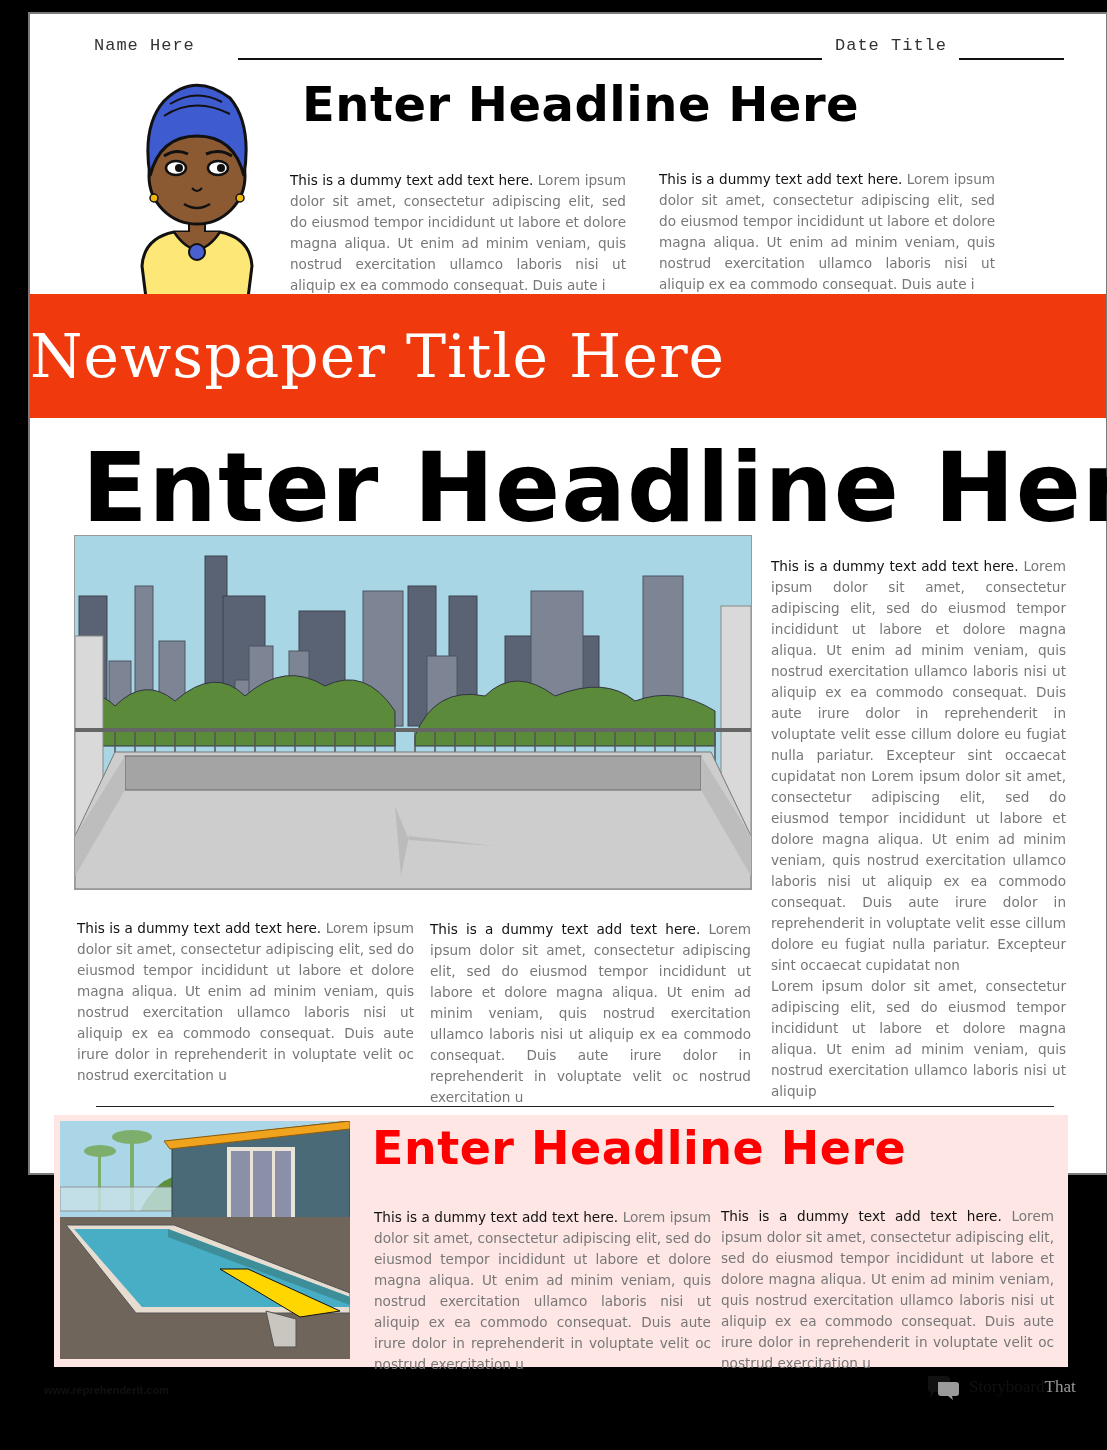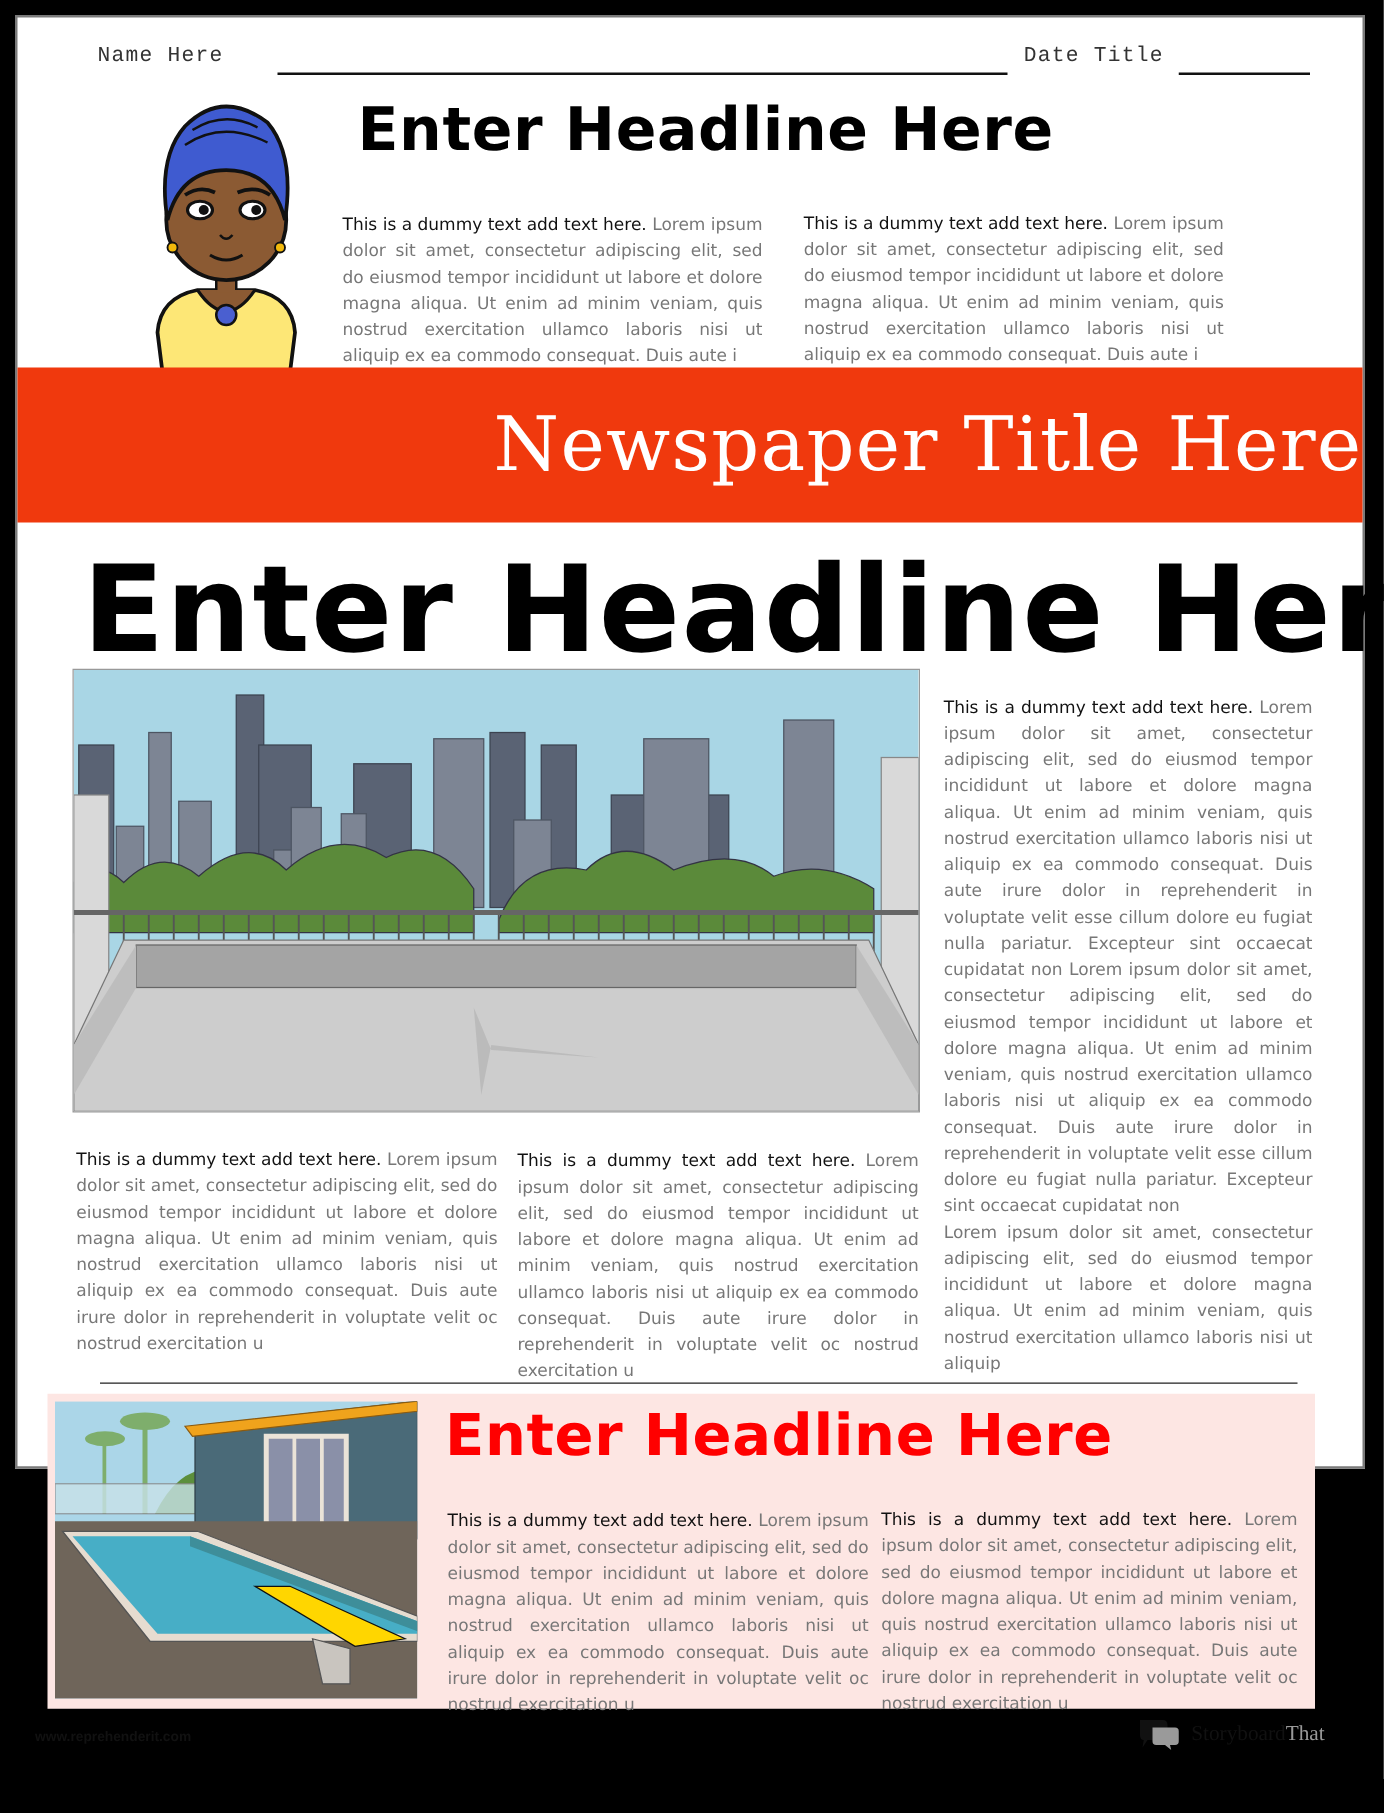--- a/index.html
+++ b/index.html
@@ -1,25 +1,25 @@
 <!DOCTYPE html>
 <html><head>
 <meta charset="utf-8">
 <style>
   html, body { margin:0; padding:0; }
   body { width:1107px; height:1450px; background:#000; position:relative; overflow:hidden; font-family:"DejaVu Sans", sans-serif; }
-  .page { position:absolute; left:12px; top:12px; width:1080px; height:1163px; background:#fff; border:2px solid #7a7a7a; box-sizing:border-box; }
+  .page { position:absolute; left:28px; top:12px; width:1080px; height:1163px; background:#fff; border:2px solid #7a7a7a; box-sizing:border-box; }
   .abs { position:absolute; }
   .mono { font-family:"Liberation Mono", "DejaVu Sans Mono", monospace; font-size:17px; color:#333; letter-spacing:1px; }
   .rule { position:absolute; height:2px; background:#111; }
   .headline { font-family:"DejaVu Sans", sans-serif; font-weight:bold; color:#000; white-space:nowrap; letter-spacing:0.5px; }
   .col { position:absolute; font-size:13.6px; line-height:21px; color:#777; text-align:justify;margin-top:24px; }
   .col .lead { color:#111; }
   .col p { margin:0; }
-  .banner { position:absolute; left:0; top:280px; width:1076px; height:124px; background:#F0390D; display:flex; align-items:center; justify-content:flex-end; }
+  .banner { position:absolute; left:0; top:280px; width:1076px; height:124px; background:#F0390D; display:flex; align-items:center; justify-content:flex-start; }
   .banner-title { font-family:"DejaVu Serif", "Liberation Serif", serif; color:#fff; font-size:60px; letter-spacing:1px; }
   .pink { position:absolute; left:24px; top:1101px; width:1014px; height:252px; background:#FDE6E3; }
   .footer-url { position:absolute; left:14px; top:1370px; font-family:"Liberation Sans", sans-serif; font-weight:bold; font-size:11px; color:#111; }
   .logo { position:absolute; left:896px; top:1360px; display:flex; align-items:center; gap:9px; font-family:Liberation Serif, serif; font-size:17px; }
   .logo .s { color:#111; }
   .logo .t { color:#999; }
 </style>
 </head>
 <body>
 

